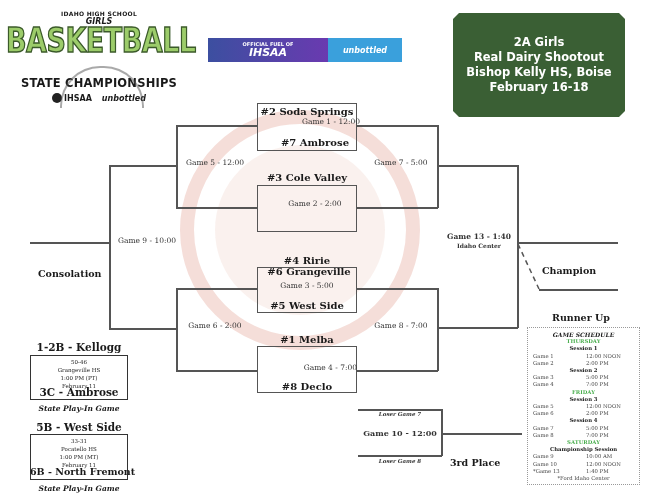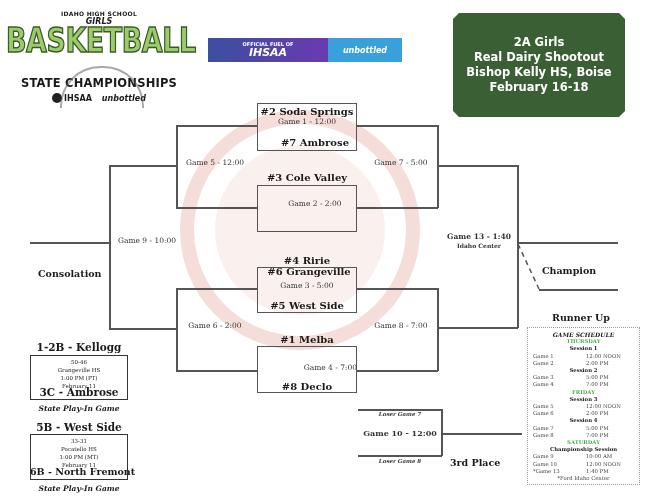--- a/index.html
+++ b/index.html
@@ -86,21 +86,21 @@
   <div>Real Dairy Shootout</div>
   <div>Bishop Kelly HS, Boise</div>
   <div>February 16-18</div>
 </div>
 
 <div class="abs wm2"></div>
 <div class="abs wm"></div>
 
 <div class="box" style="left:257px;top:103px;width:100px;height:48px;"></div>
 <div class="team" style="left:257px;top:90px;width:100px;margin-top:16px;">#2 Soda Springs</div>
-<div class="game" style="left:257px;top:117px;width:100px;">Game 1 - 12:00</div>
+<div class="game" style="left:257px;top:117px;width:100px;padding-left:24px;">Game 1 - 12:00</div>
 <div class="team" style="left:257px;top:137px;width:116px;">#7 Ambrose</div>
 
 <div class="box" style="left:257px;top:185px;width:100px;height:47px;"></div>
 <div class="team" style="left:257px;top:172px;width:100px;">#3 Cole Valley</div>
 <div class="game" style="left:257px;top:199px;width:116px;">Game 2 - 2:00</div>
 <div class="team" style="left:257px;top:218px;width:104px;margin-top:48px;">#6 Grangeville</div>
 
 <div class="box" style="left:257px;top:267px;width:100px;height:46px;"></div>
 <div class="team" style="left:257px;top:255px;width:100px;">#4 Ririe</div>
 <div class="game" style="left:257px;top:281px;width:100px;">Game 3 - 5:00</div>

